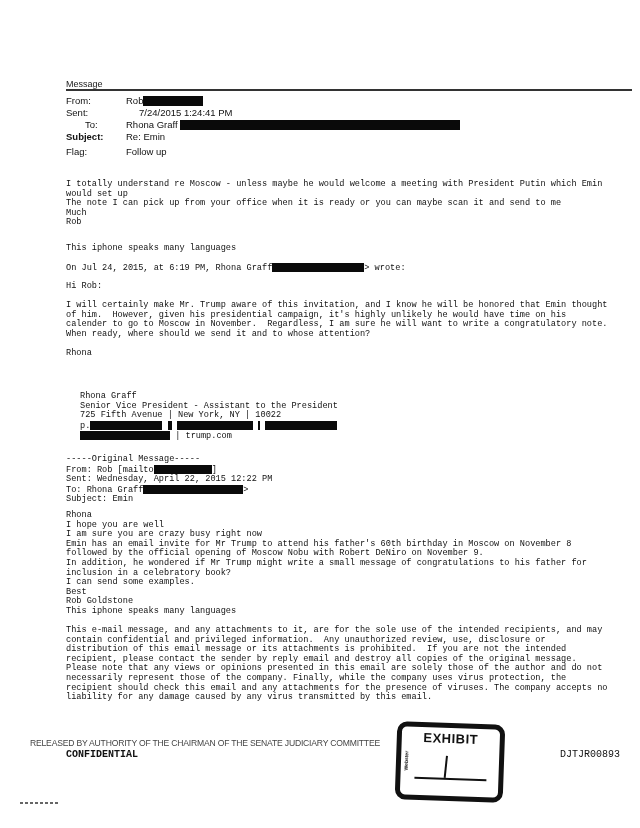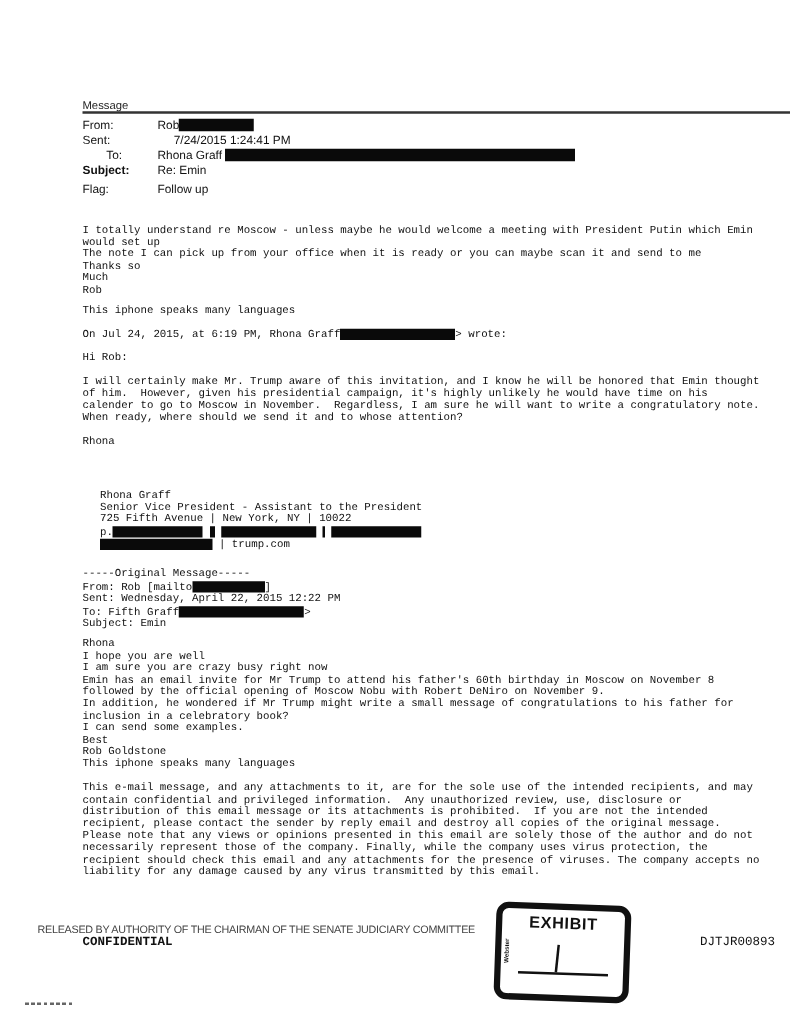--- a/index.html
+++ b/index.html
@@ -35,35 +35,35 @@
 
 <div class="lbl" style="top:119px;margin-left:19px;">To:</div>
 <div class="val" style="top:119px;"><span>Rhona Graff</span> <span class="redact" style="width:280px;height:10px;"></span></div>
 
 <div class="lbl" style="top:131px;font-weight:bold;">Subject:</div>
 <div class="val" style="top:131px;">Re: Emin</div>
 
 <div class="lbl" style="top:146px;">Flag:</div>
 <div class="val" style="top:146px;">Follow up</div>
 
-<div class="mono" style="left:66px;top:180px;"><div>I totally understand re Moscow - unless maybe he would welcome a meeting with President Putin which Emin</div><div>would set up</div><div>The note I can pick up from your office when it is ready or you can maybe scan it and send to me</div><div>Thanks so</div><div>Much</div><div>Rob</div></div>
+<div class="mono" style="left:66px;top:180px;"><div>I totally understand re Moscow - unless maybe he would welcome a meeting with President Putin which Emin</div><div>would set up</div><div>The note I can pick up from your office when it is ready or you can maybe scan it and send to me</div><div>Much</div><div>Rob</div></div>
 
 <div class="mono" style="left:66px;top:244px;">This iphone speaks many languages</div>
 
 <div class="mono" style="left:66px;top:263px;"><span>On Jul 24, 2015, at 6:19 PM, Rhona Graff</span><span class="redact" style="width:92px;height:9px;"></span><span>&gt; wrote:</span></div>
 
 <div class="mono" style="left:66px;top:282px;">Hi Rob:</div>
 
 <div class="mono" style="left:66px;top:301px;"><div>I will certainly make Mr. Trump aware of this invitation, and I know he will be honored that Emin thought</div><div>of him.  However, given his presidential campaign, it's highly unlikely he would have time on his</div><div>calender to go to Moscow in November.  Regardless, I am sure he will want to write a congratulatory note.</div><div>When ready, where should we send it and to whose attention?</div></div>
 
 <div class="mono" style="left:66px;top:349px;">Rhona</div>
 
 <div class="mono" style="left:80px;top:392px;"><div>Rhona Graff</div><div>Senior Vice President - Assistant to the President</div><div>725 Fifth Avenue | New York, NY | 10022</div><div><span>p.</span><span class="redact" style="width:72px;height:9px;"></span> <span class="redact" style="width:4px;height:9px;"></span> <span class="redact" style="width:76px;height:9px;"></span> <span class="redact" style="width:2px;height:9px;"></span> <span class="redact" style="width:72px;height:9px;"></span></div><div><span class="redact" style="width:90px;height:9px;"></span> <span>| trump.com</span></div></div>
 
-<div class="mono" style="left:66px;top:455px;"><div>-----Original Message-----</div><div><span>From: Rob [mailto</span><span class="redact" style="width:58px;height:9px;"></span><span>]</span></div><div>Sent: Wednesday, April 22, 2015 12:22 PM</div><div><span>To: Fifth Graff</span><span class="redact" style="width:100px;height:9px;"></span><span>&gt;</span></div><div>Subject: Emin</div></div>
+<div class="mono" style="left:66px;top:455px;"><div>-----Original Message-----</div><div><span>From: Rob [mailto</span><span class="redact" style="width:58px;height:9px;"></span><span>]</span></div><div>Sent: Wednesday, April 22, 2015 12:22 PM</div><div><span>To: Rhona Graff</span><span class="redact" style="width:100px;height:9px;"></span><span>&gt;</span></div><div>Subject: Emin</div></div>
 
 <div class="mono" style="left:66px;top:511px;"><div>Rhona</div><div>I hope you are well</div><div>I am sure you are crazy busy right now</div><div>Emin has an email invite for Mr Trump to attend his father's 60th birthday in Moscow on November 8</div><div>followed by the official opening of Moscow Nobu with Robert DeNiro on November 9.</div><div>In addition, he wondered if Mr Trump might write a small message of congratulations to his father for</div><div>inclusion in a celebratory book?</div><div>I can send some examples.</div><div>Best</div><div>Rob Goldstone</div></div>
 
 <div class="mono" style="left:66px;top:607px;">This iphone speaks many languages</div>
 
 <div class="mono" style="left:66px;top:626px;"><div>This e-mail message, and any attachments to it, are for the sole use of the intended recipients, and may</div><div>contain confidential and privileged information.  Any unauthorized review, use, disclosure or</div><div>distribution of this email message or its attachments is prohibited.  If you are not the intended</div><div>recipient, please contact the sender by reply email and destroy all copies of the original message.</div><div>Please note that any views or opinions presented in this email are solely those of the author and do not</div><div>necessarily represent those of the company. Finally, while the company uses virus protection, the</div><div>recipient should check this email and any attachments for the presence of viruses. The company accepts no</div><div>liability for any damage caused by any virus transmitted by this email.</div></div>
 
 <div class="released">RELEASED BY AUTHORITY OF THE CHAIRMAN OF THE SENATE JUDICIARY COMMITTEE</div>
 <div class="confidential">CONFIDENTIAL</div>
 

